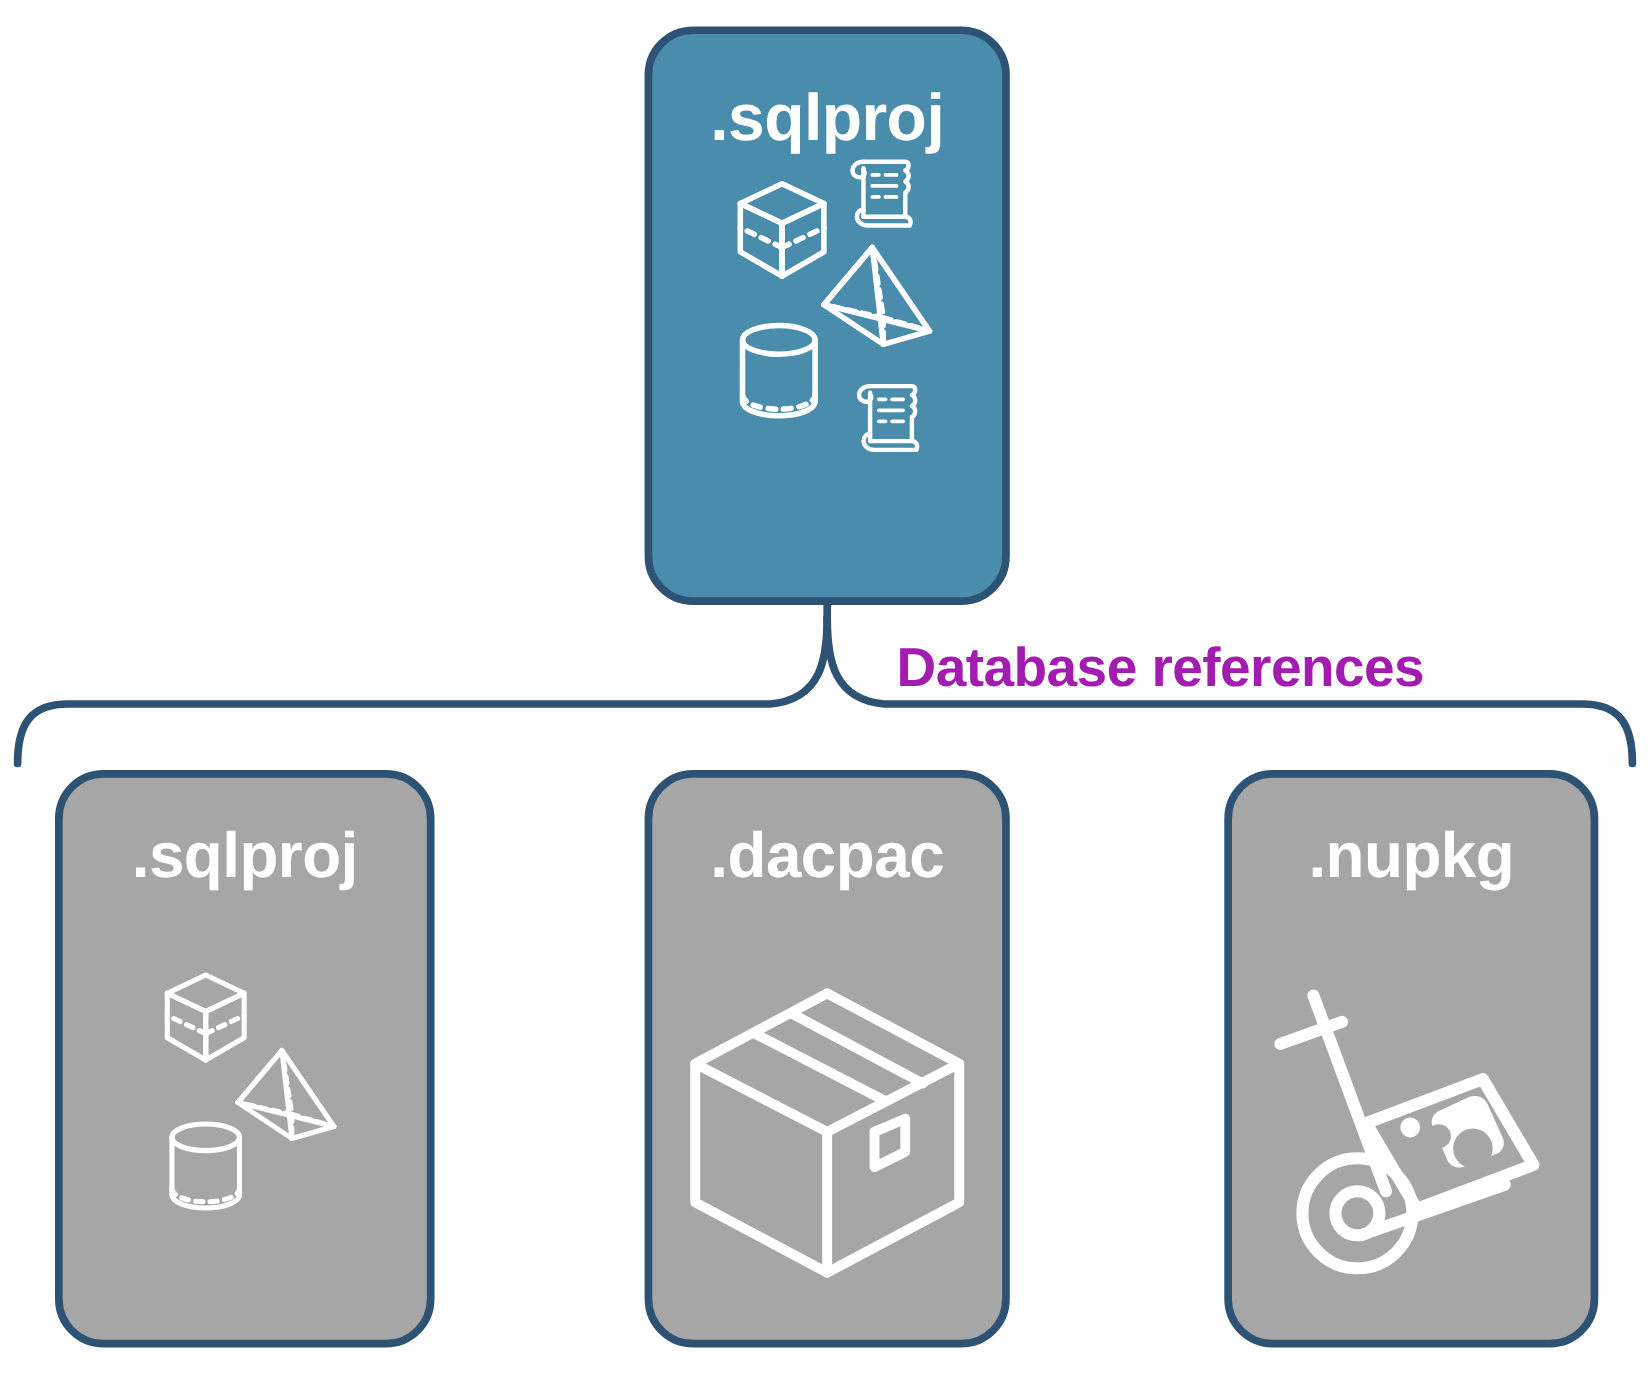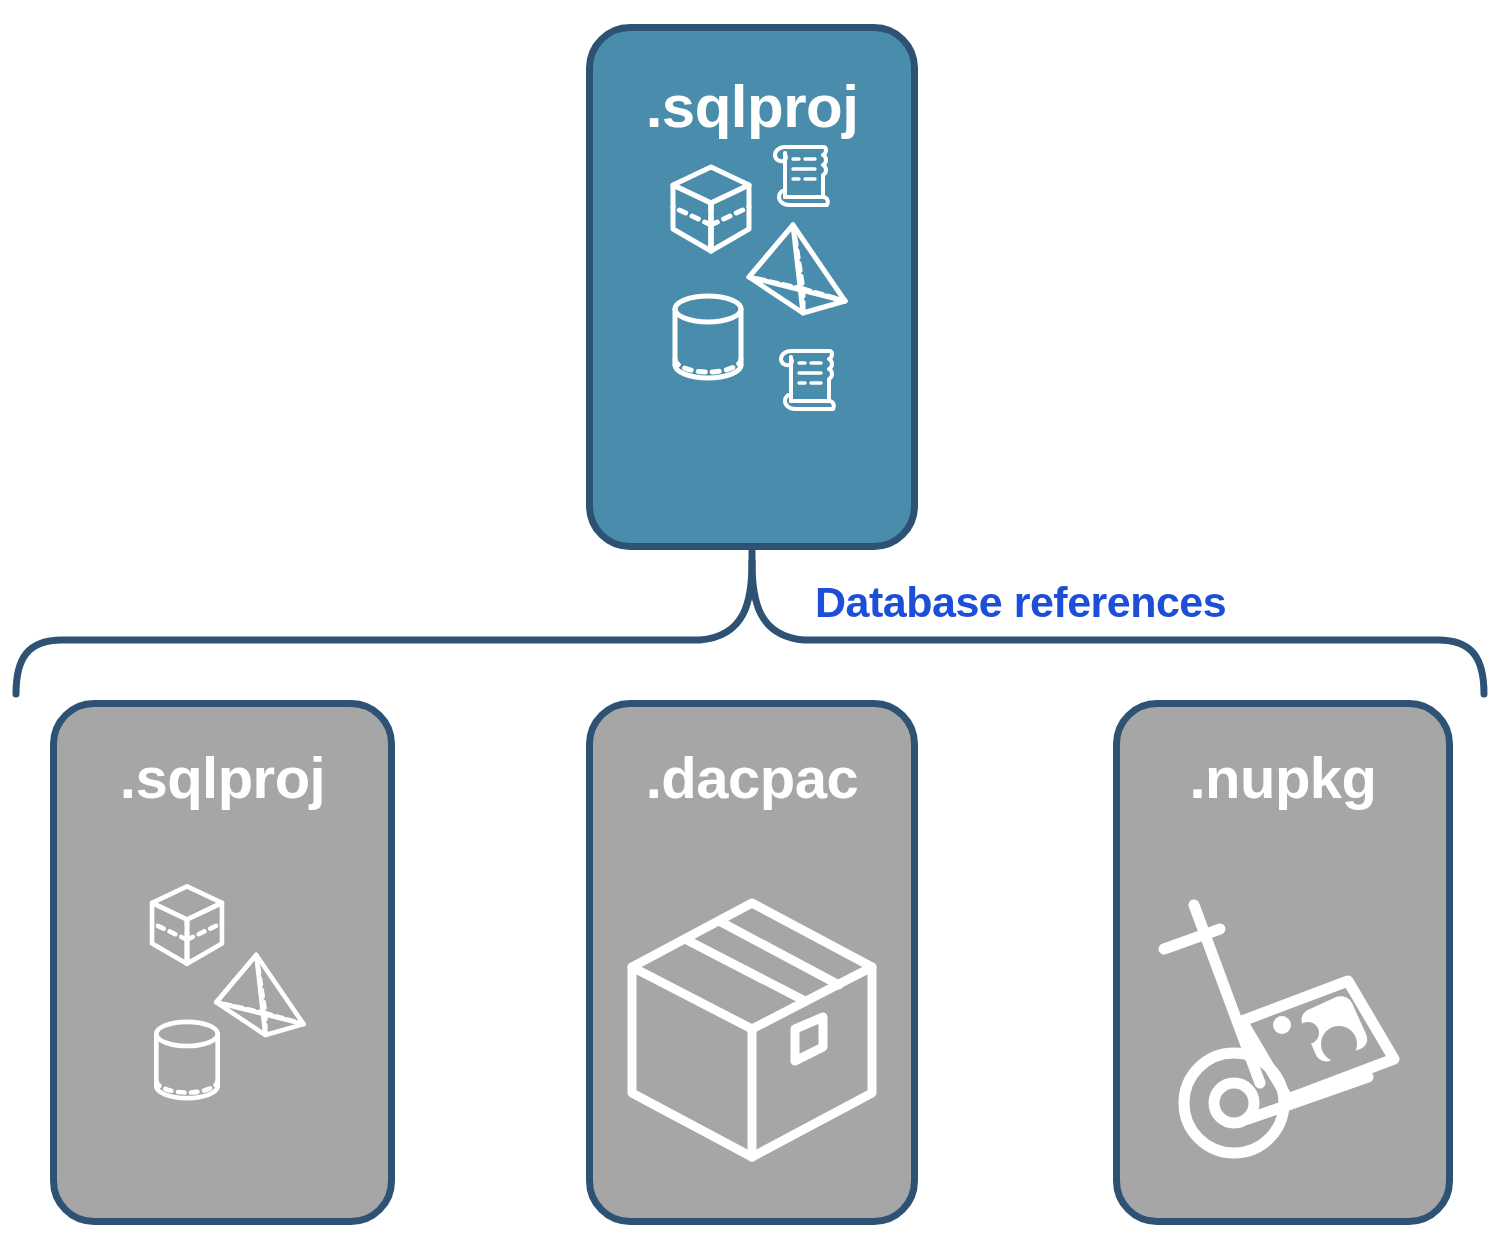--- a/index.html
+++ b/index.html
@@ -105,22 +105,22 @@
     width: 1500px;
     height: 160px;
     pointer-events: none;
   }
 
   
   #brace-label {
     position: absolute;
     left: 815px;
     top: 578px;
-    color: #1d4ed8;
-    font-size: 43px;
+    color: #a21caf;
+    font-size: 50px;
     font-weight: bold;
     letter-spacing: -0.5px;
     white-space: nowrap;
     user-select: none;
   }
 </style>
 </head>
 <body>
 
 <div id="canvas">

